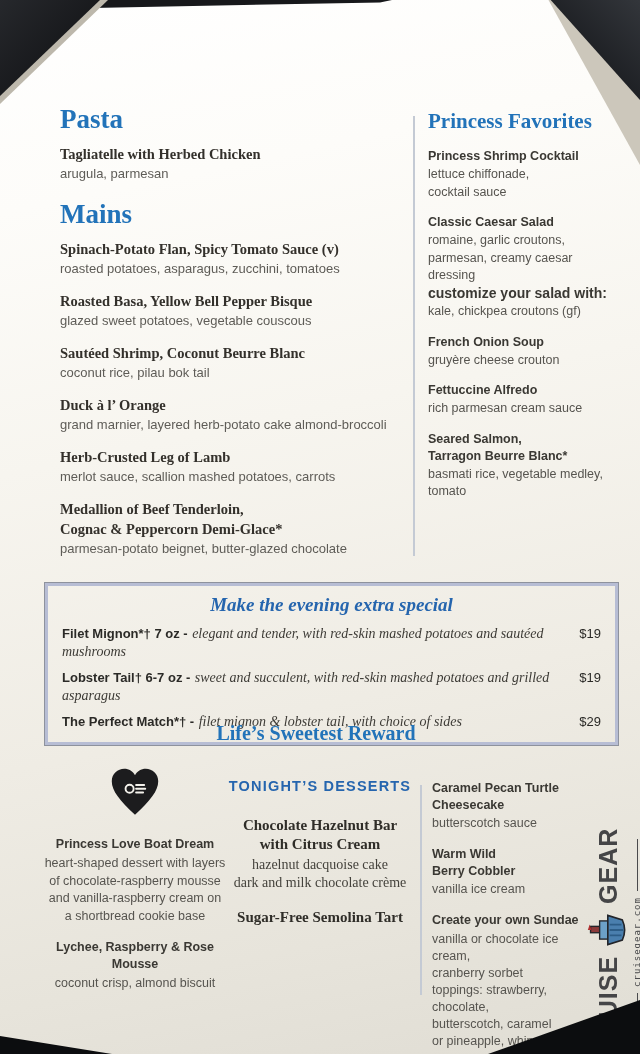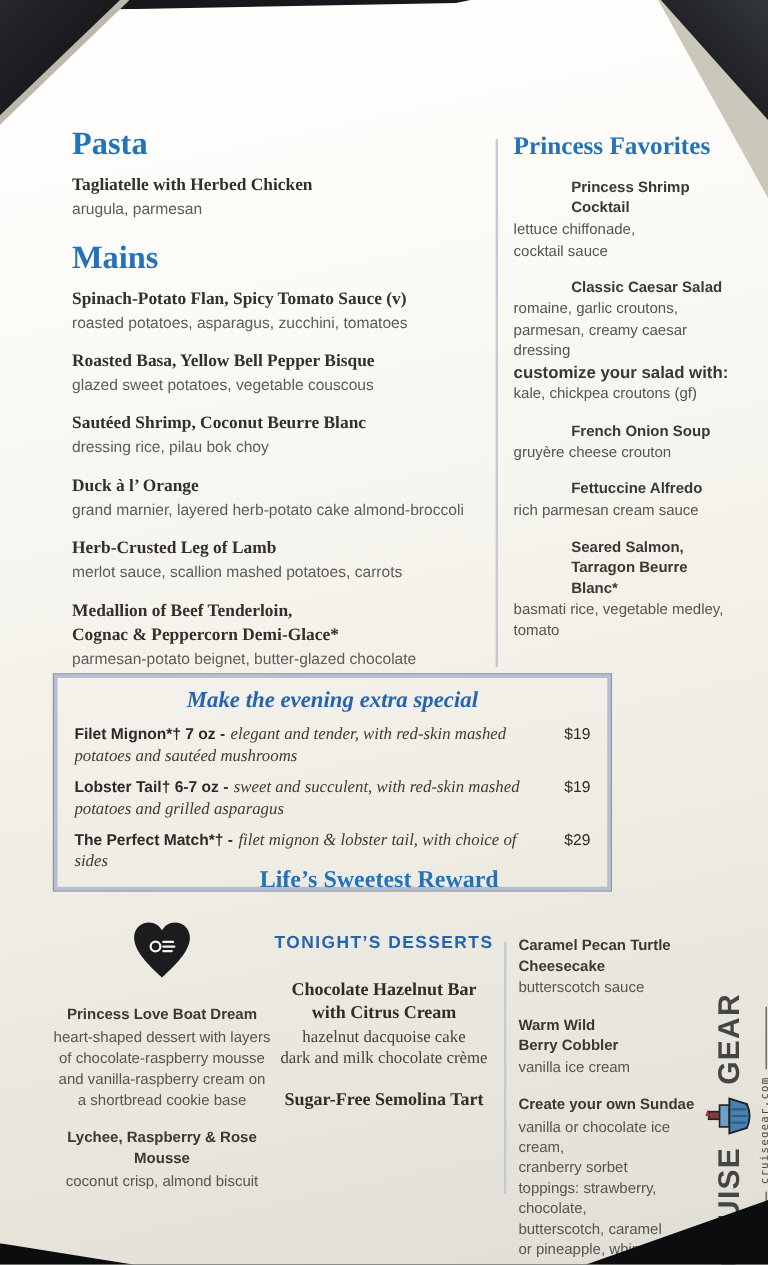--- a/index.html
+++ b/index.html
@@ -45,27 +45,27 @@
 
   
   .vdiv { position:absolute; width:2px; background:#c4cad4; z-index:5; }
   #vdiv-top { left:413px; top:116px; height:440px; }
   #vdiv-dessert { left:420px; top:785px; height:210px; }
 
   
   #col-right { position:absolute; left:428px; top:108px; width:186px; z-index:5; }
   #col-right .menu-h { font-size:21px; line-height:26px; }
   .r-item { margin-top:13px; }
-  .r-item .name { font-weight:700; font-size:12.5px; line-height:17px; color:#3a3833;margin-left:48px; }
+  .r-item .name { font-weight:700; font-size:12.5px; line-height:17px; color:#3a3833; }
   .r-item .desc { font-size:12.5px; line-height:17.5px; color:#56544f; margin-top:1px; }
   .r-item .note-b { font-weight:700; font-size:14px; line-height:17.5px; color:#3a3833; }
   #col-right .first-item { margin-top:14px; }
 
   
-  #special { position:absolute; left:45px; top:562px; width:464px; z-index:5;
+  #special { position:absolute; left:45px; top:583px; width:573px; z-index:5;
     border:3px solid #b7bdd4; outline:1px solid #8e929d; background:transparent;
     padding:8px 14px 12px 14px; }
   #special .sp-title { text-align:center; font-family:"Liberation Serif","DejaVu Serif",serif;
     font-weight:700; font-style:italic; font-size:19px; color:#2565ae; margin-bottom:8px; }
   .sp-row { display:flex; align-items:baseline; margin-top:8px; }
   .sp-text { flex:1; padding-right:10px; }
   .sp-name { font-weight:700; font-size:13px; color:#2b2a27; }
   .sp-desc { font-family:"Liberation Serif","DejaVu Serif",serif; font-style:italic;
     font-size:14px; color:#3d3b36; }
   .sp-price { font-size:13px; color:#2b2a27; }
@@ -120,21 +120,21 @@
     <div class="l-item first-item">
       <div class="name">Spinach-Potato Flan, Spicy Tomato Sauce (v)</div>
       <div class="desc">roasted potatoes, asparagus, zucchini, tomatoes</div>
     </div>
     <div class="l-item">
       <div class="name">Roasted Basa, Yellow Bell Pepper Bisque</div>
       <div class="desc">glazed sweet potatoes, vegetable couscous</div>
     </div>
     <div class="l-item">
       <div class="name">Sautéed Shrimp, Coconut Beurre Blanc</div>
-      <div class="desc">dressing rice, pilau bok choy</div>
+      <div class="desc">coconut rice, pilau bok tail</div>
     </div>
     <div class="l-item">
       <div class="name">Duck à l’ Orange</div>
       <div class="desc">grand marnier, layered herb-potato cake almond-broccoli</div>
     </div>
     <div class="l-item">
       <div class="name">Herb-Crusted Leg of Lamb</div>
       <div class="desc">merlot sauce, scallion mashed potatoes, carrots</div>
     </div>
     <div class="l-item">

